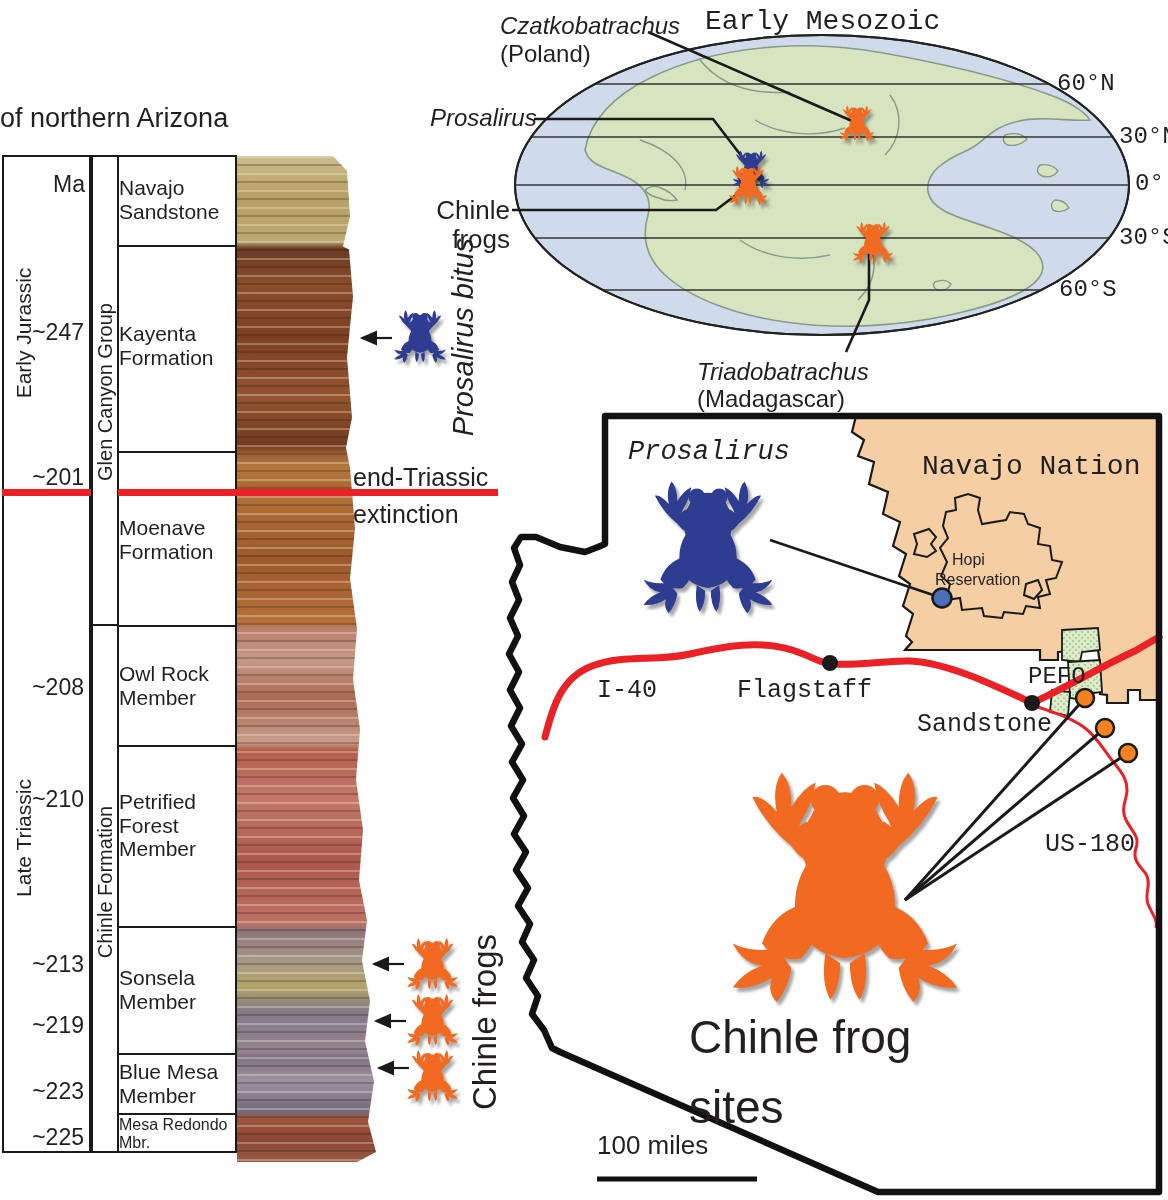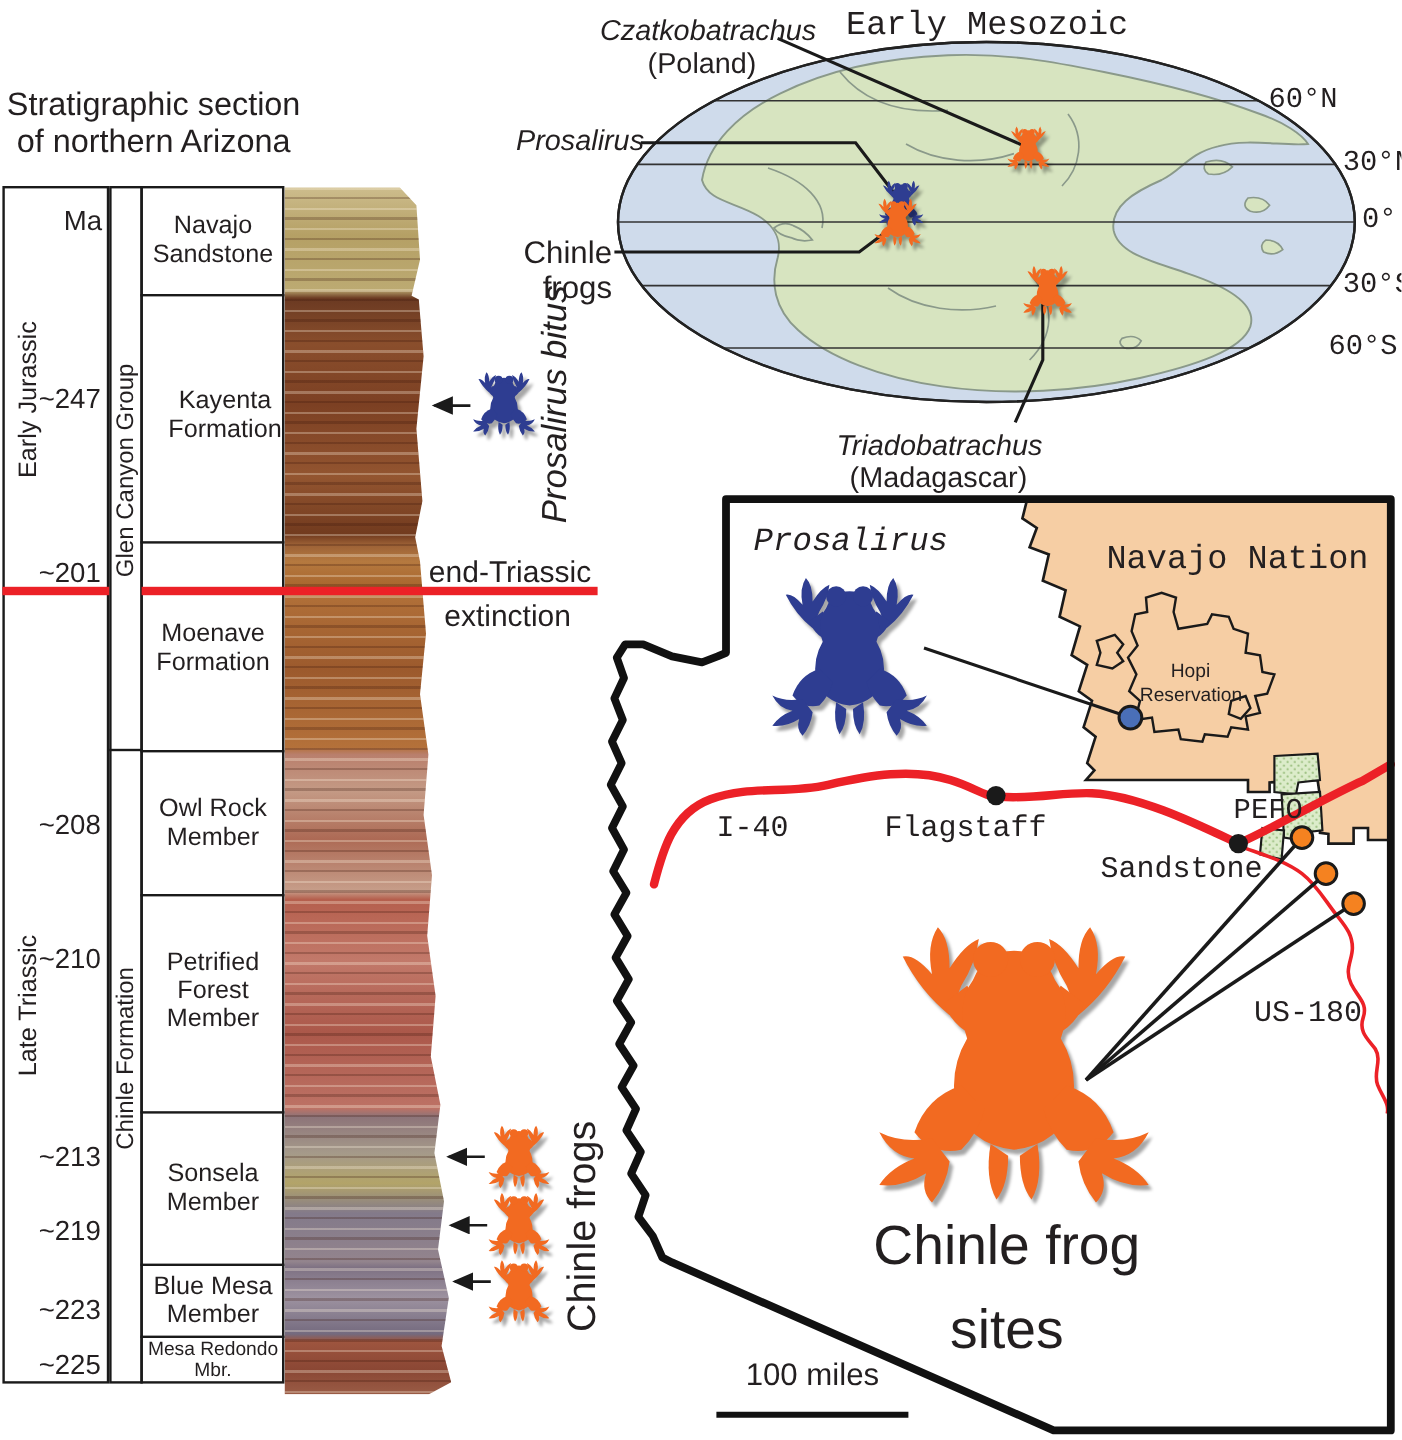--- a/index.html
+++ b/index.html
@@ -1,19 +1,19 @@
 <!DOCTYPE html>
 <html style="--red: #ec2127; --orange: #f26a21; --blue: #2e3d91; --peach: #f6cea4; --land: #d7e4c0; --ocean: #cfdbeb; --pefo_green: #dcecca; --dot_orange: #f58220; --dot_blue: #4a6fb8; --ink: #1a1a1a;"><head>
 <meta charset="utf-8">
 <style>
   html,body{margin:0;padding:0;background:#fff;}
   #canvas{position:relative;width:1168px;height:1200px;background:#ffffff;overflow:hidden;
           font-family:"Liberation Sans",sans-serif;color:#231f20;}
   .lab{position:absolute;line-height:1.12;white-space:normal;}
-  .c{text-align:center;} .r{text-align:right;}
+  .c{text-align:left;} .r{text-align:right;}
   .it{font-style:italic;}
   .nw{white-space:nowrap;font-family:Liberation Mono, monospace;}
   .vlab{position:absolute;white-space:nowrap;transform:translate(-50%,-50%) rotate(-90deg);}
   .tbox{position:absolute;border:2.4px solid #1a1a1a;box-sizing:border-box;background:transparent;}
   .hdiv{position:absolute;height:2.4px;background:#1a1a1a;}
   .redline{position:absolute;height:7px;background:var(--red);}
   svg{position:absolute;left:0;top:0;}
   #rock{
     position:absolute;left:237px;top:156px;width:145px;height:1006px;
     background:
@@ -189,21 +189,20 @@
   <div class="hdiv" style="left:117px;top:451px;width:120px;"></div>
   <div class="hdiv" style="left:117px;top:625px;width:120px;"></div>
   <div class="hdiv" style="left:117px;top:745px;width:120px;"></div>
   <div class="hdiv" style="left:117px;top:926px;width:120px;"></div>
   <div class="hdiv" style="left:117px;top:1053px;width:120px;"></div>
   <div class="hdiv" style="left:117px;top:1113px;width:120px;"></div>
 
   <div class="redline" style="left:2px;top:489px;width:89px;"></div>
   <div class="redline" style="left:118px;top:489px;width:380px;"></div>
 
-  <div class="lab c" style="left:0px;top:72px;width:256px;font-size:27px;">Stratigraphic section</div>
   <div class="lab c" style="left:0px;top:103px;width:256px;font-size:27px;">of northern Arizona</div>
   <div class="lab r" style="left:30px;top:172px;width:55px;font-size:23px;">Ma</div>
 
   <div class="lab r" style="left:14px;top:320px;width:70px;font-size:23px;">~247</div>
   <div class="lab r" style="left:14px;top:465px;width:70px;font-size:23px;">~201</div>
   <div class="lab r" style="left:14px;top:675px;width:70px;font-size:23px;">~208</div>
   <div class="lab r" style="left:14px;top:787px;width:70px;font-size:23px;">~210</div>
   <div class="lab r" style="left:14px;top:952px;width:70px;font-size:23px;">~213</div>
   <div class="lab r" style="left:14px;top:1013px;width:70px;font-size:23px;">~219</div>
   <div class="lab r" style="left:14px;top:1079px;width:70px;font-size:23px;">~223</div>
@@ -226,21 +225,21 @@
   <div class="lab c" style="left:353px;top:463px;width:144px;font-size:25px;">end-Triassic</div>
   <div class="lab c" style="left:353px;top:500px;width:140px;font-size:25px;">extinction</div>
   <div class="vlab it" style="left:463px;top:337px;font-size:29px;">Prosalirus bitus</div>
   <div class="vlab" style="left:485px;top:1022px;font-size:33px;">Chinle frogs</div>
 
   <div class="lab c nw" style="left:705px;top:6px;width:200px;font-size:28px;">Early Mesozoic</div>
   <div class="lab nw" style="left:1057px;top:71px;font-size:24px;">60°N</div>
   <div class="lab nw" style="left:1119px;top:124px;font-size:24px;">30°N</div>
   <div class="lab nw" style="left:1135px;top:171px;font-size:24px;">0°</div>
   <div class="lab nw" style="left:1119px;top:225px;font-size:24px;">30°S</div>
-  <div class="lab nw" style="left:1059px;top:277px;font-size:24px;margin-left:48px;">60°S</div>
+  <div class="lab nw" style="left:1059px;top:277px;font-size:24px;">60°S</div>
   <div class="lab c it" style="left:500px;top:13px;width:170px;font-size:24px;">Czatkobatrachus</div>
   <div class="lab c" style="left:500px;top:41px;width:170px;font-size:24px;">(Poland)</div>
   <div class="lab r it" style="left:430px;top:105px;width:100px;font-size:24px;">Prosalirus</div>
   <div class="lab r" style="left:398px;top:196px;width:112px;font-size:26px;">Chinle frogs</div>
   <div class="lab c it" style="left:697px;top:359px;width:170px;font-size:24px;">Triadobatrachus</div>
   <div class="lab c" style="left:697px;top:386px;width:170px;font-size:24px;">(Madagascar)</div>
 
   <div class="lab it nw" style="left:628px;top:437px;font-size:27px;">Prosalirus</div>
   <div class="lab nw" style="left:922px;top:451px;font-size:28px;">Navajo Nation</div>
   <div class="lab c" style="left:952px;top:551px;width:80px;font-size:16px;">Hopi</div>

